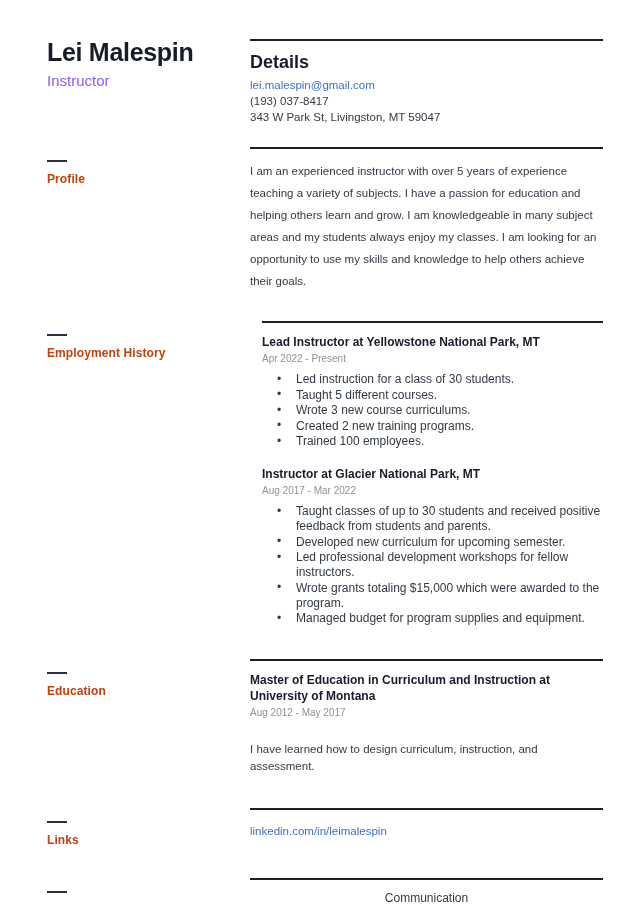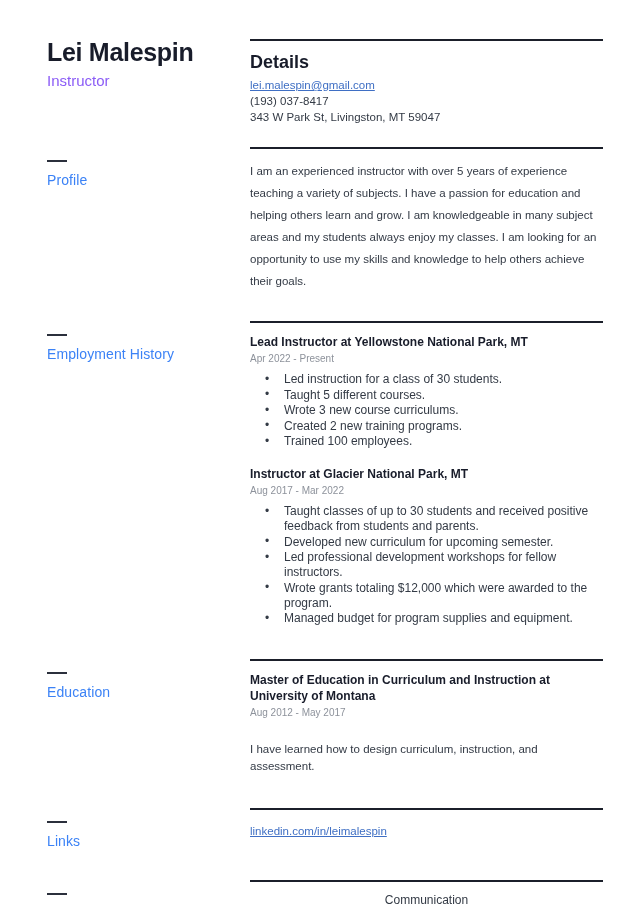--- a/index.html
+++ b/index.html
@@ -69,23 +69,23 @@
     flex: 0 0 203px;
     padding-top: 13px;
   }
   .sec-dash {
     width: 20px;
     height: 2px;
     background: #2b303c;
     margin-bottom: 10px;
   }
   .sec-label {
-    font-size: 14px;
-    font-weight: normal;
-    color: #3b82f6;
+    font-size: 12px;
+    font-weight: bold;
+    color: #c2410c;
     letter-spacing: 0.1px;
     line-height: 1.2;
   }
   .sec-right {
     flex: 1 1 auto;
     min-width: 0;
   }
   .rule {
     height: 2px;
     background: #1b1f2a;
@@ -100,21 +100,20 @@
     color: #181c2a;
     margin-bottom: 4px;
   }
   .detail-line {
     font-size: 11.5px;
     line-height: 16px;
     color: #333a45;
   }
   a.link, .link {
     color: #3f6fc4;
-    text-decoration: underline;
     font-size: 11.5px;
     line-height: 16px;
     cursor: pointer;
   }
 
   
   .para {
     font-size: 11.5px;
     line-height: 22px;
     color: #333a45;
@@ -183,21 +182,21 @@
     border-radius: 1px;
     overflow: hidden;
   }
   .skill-fill {
     height: 3px;
     background: #3b7df6;
     border-radius: 1px;
   }
 
   .s-profile { margin-top: 22px; }
-  .s-employment { margin-top: 29px; }
+  .s-employment { margin-top: 29px; gap: 12px; }
   .s-education { margin-top: 32px; }
   .s-links { margin-top: 33px; }
   .s-skills { margin-top: 31px; }
 </style>
 </head>
 <body>
 
 <div class="page">
 
   <div class="header">
@@ -247,21 +246,21 @@
         </ul>
       </div>
 
       <div class="entry">
         <div class="entry-title">Instructor at Glacier National Park, MT</div>
         <div class="entry-date">Aug 2017 - Mar 2022</div>
         <ul class="bullets">
           <li>Taught classes of up to 30 students and received positive feedback from students and parents.</li>
           <li>Developed new curriculum for upcoming semester.</li>
           <li>Led professional development workshops for fellow instructors.</li>
-          <li>Wrote grants totaling $12,000 which were awarded to the program.</li>
+          <li>Wrote grants totaling $15,000 which were awarded to the program.</li>
           <li>Managed budget for program supplies and equipment.</li>
         </ul>
       </div>
     </div>
   </div>
 
   <div class="section s-education">
     <div class="sec-left">
       <div class="sec-dash"></div>
       <div class="sec-label">Education</div>

